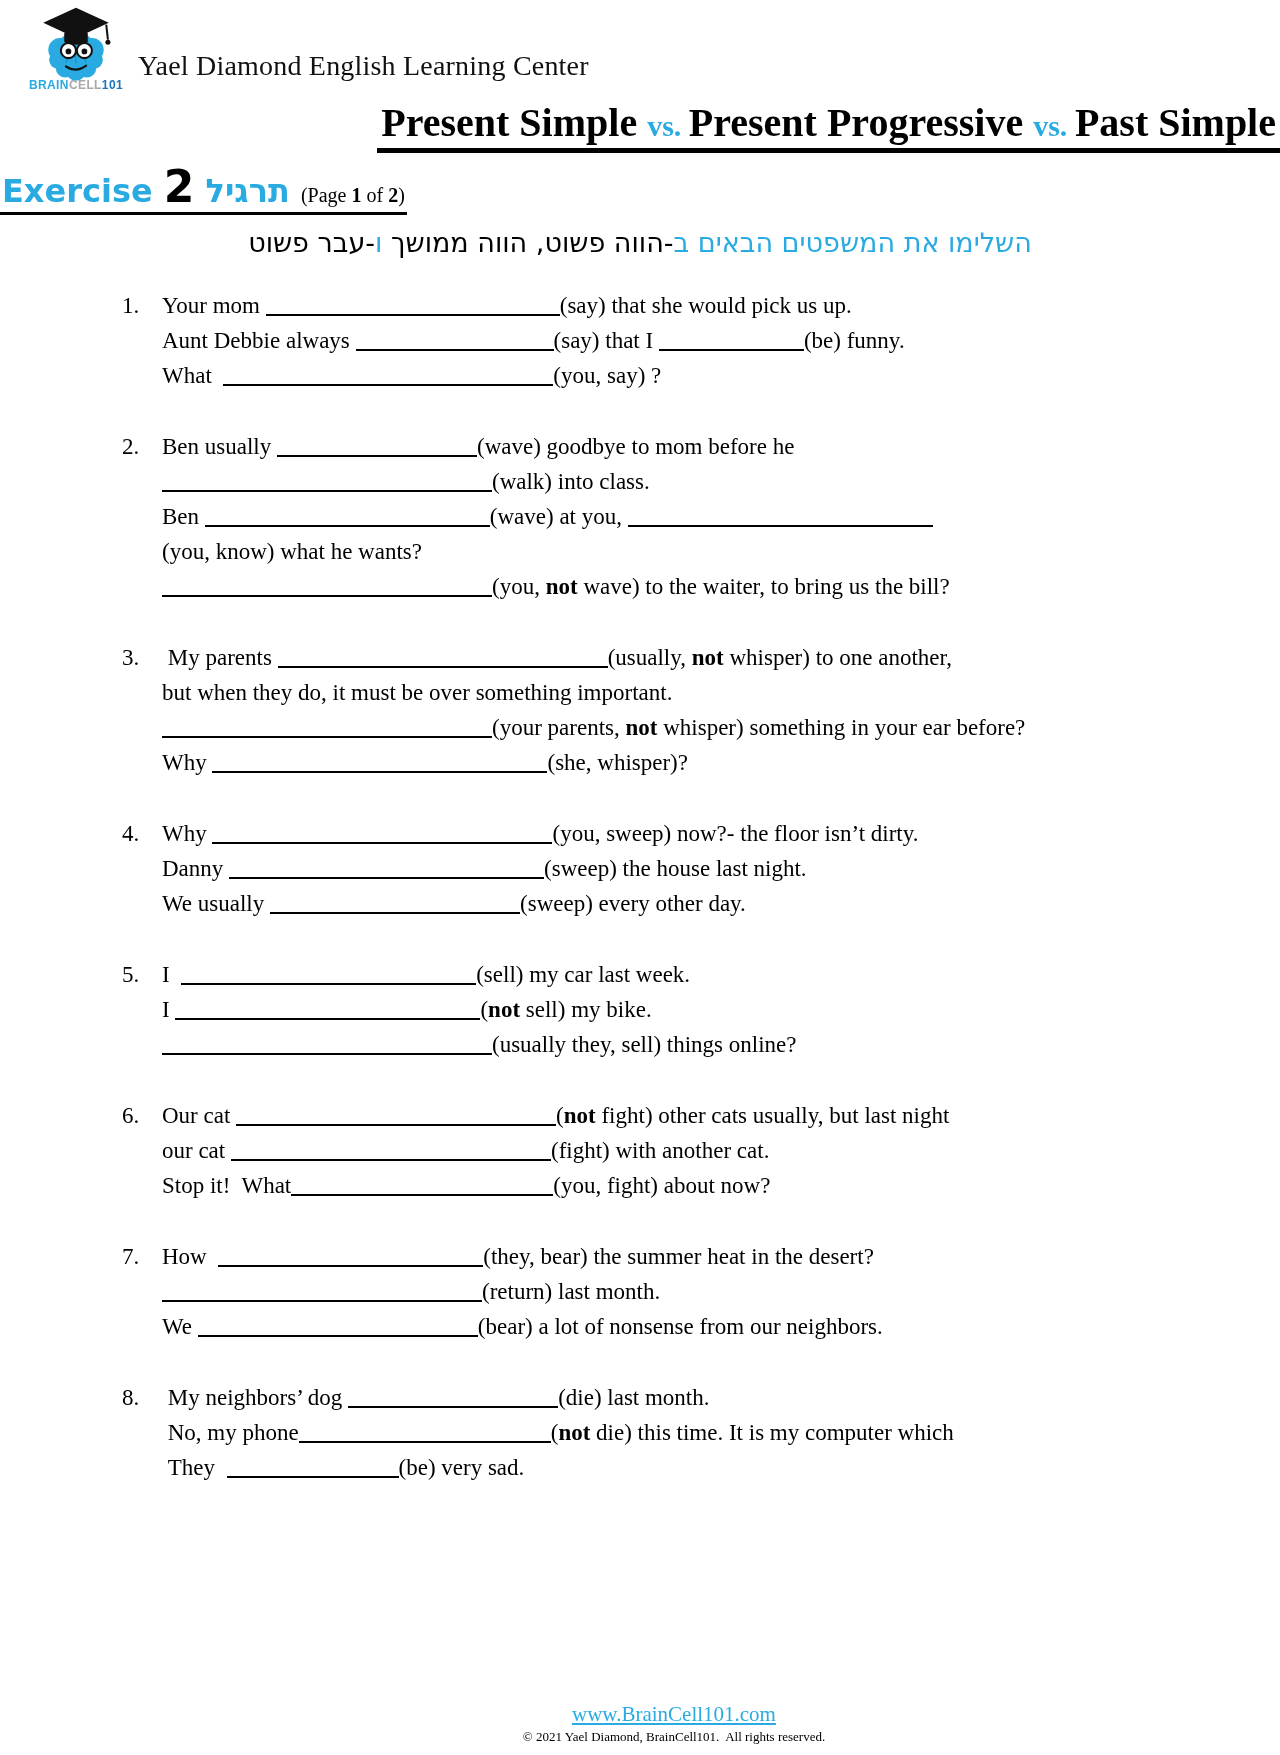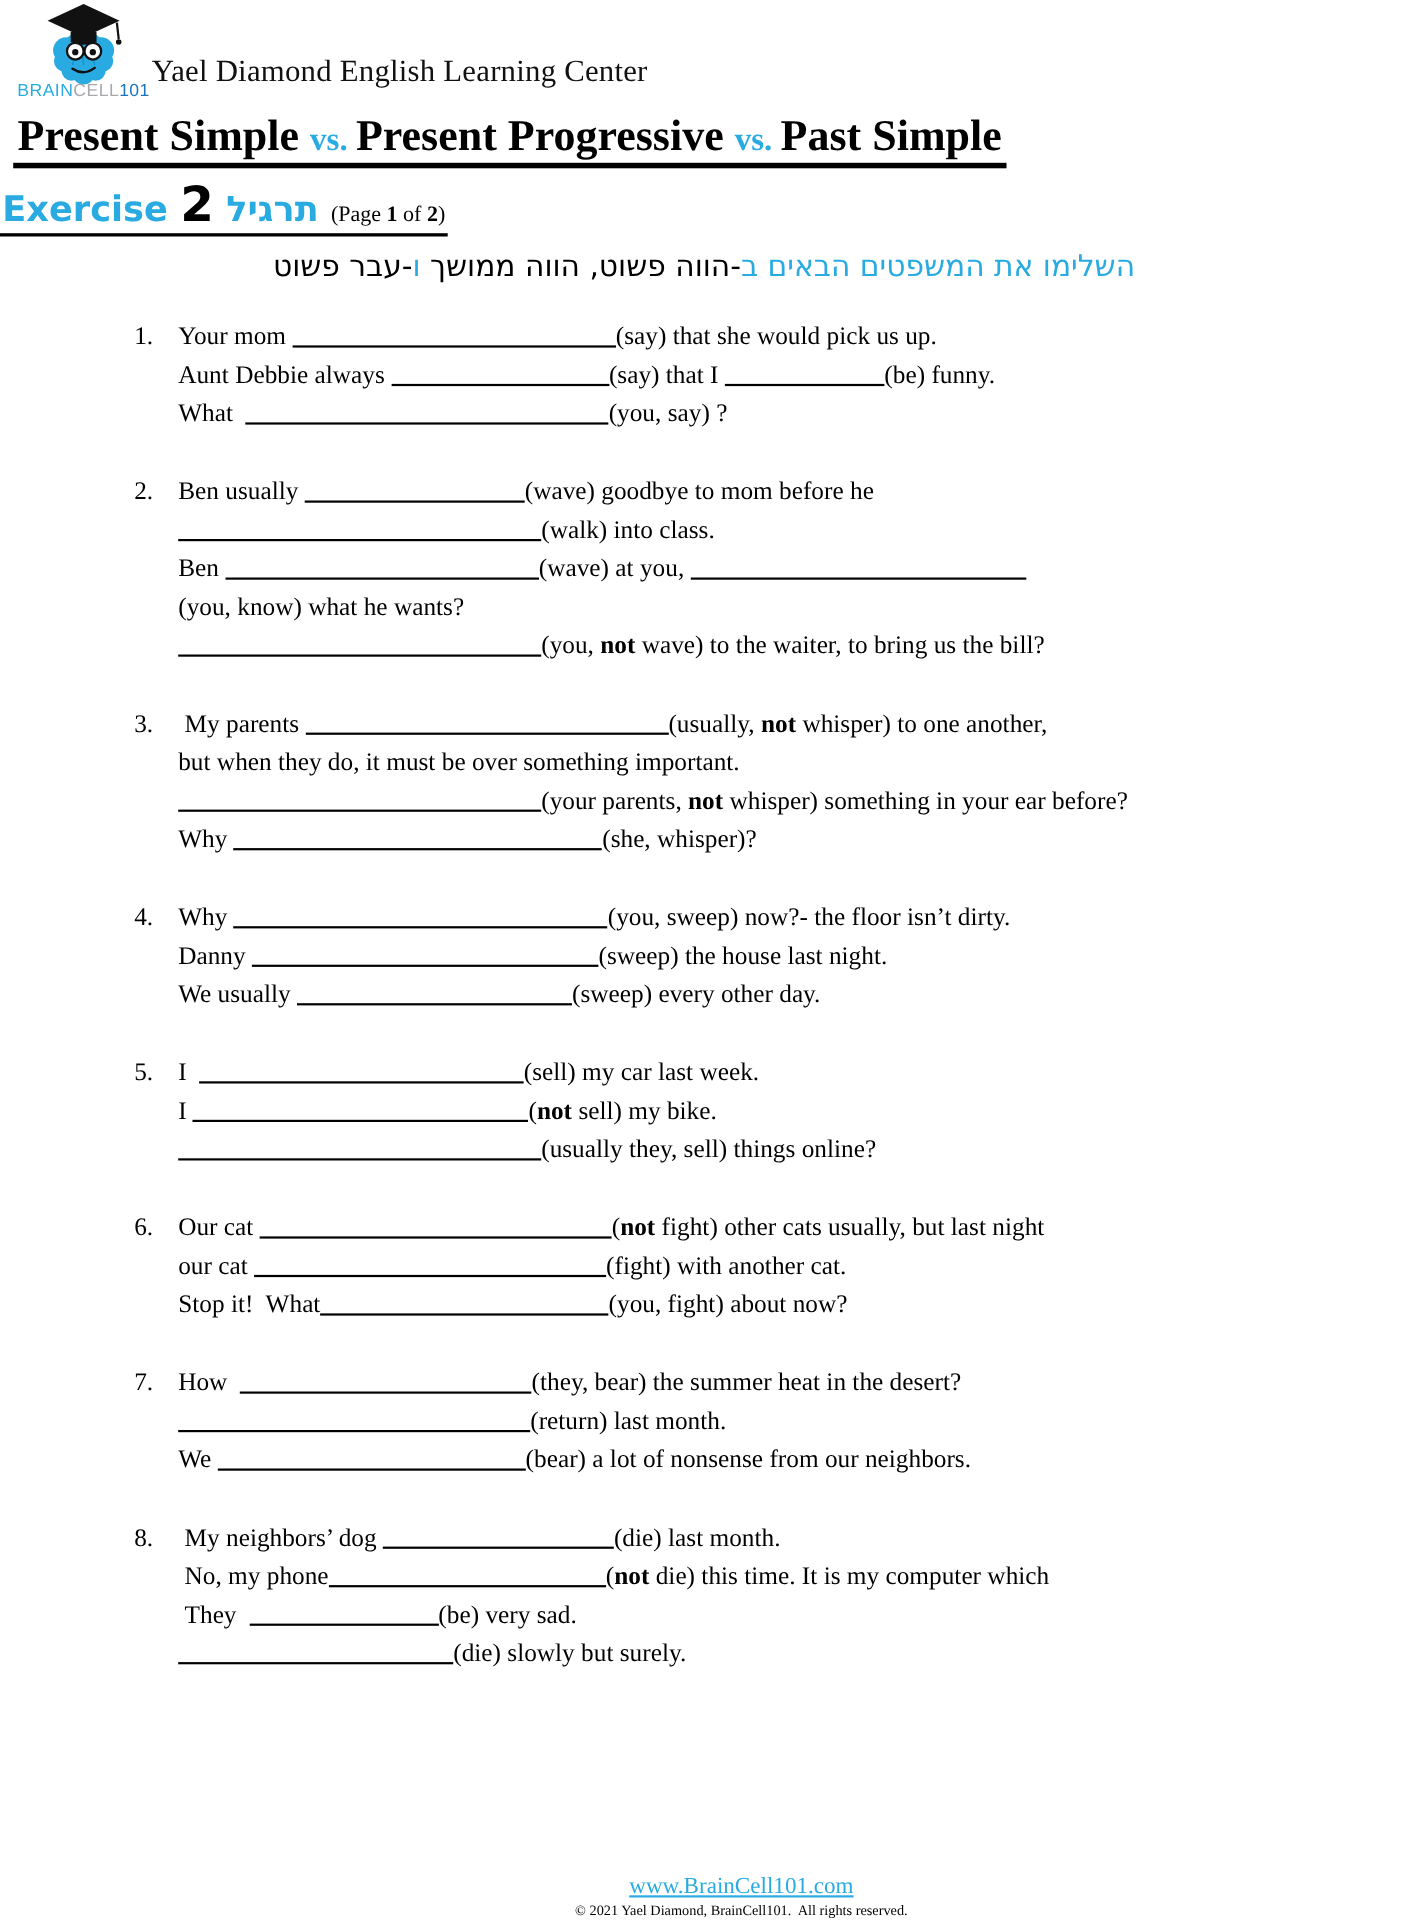--- a/index.html
+++ b/index.html
@@ -6,29 +6,29 @@
   body{
     width:1280px;height:1755px;position:relative;background:#ffffff;
     font-family:"Liberation Sans",sans-serif;color:#000;overflow:hidden;
   }
   .page{width:1280px;height:1755px;position:relative;}
 
   
   .header{display:flex;align-items:flex-end;padding:6px 0 0 28px;height:92px;box-sizing:border-box;}
   .logo{display:flex;flex-direction:column;align-items:center;width:96px;}
   .logo svg{display:block;}
-  .brand{font-size:16px;font-weight:normal;letter-spacing:.4px;margin-top:-4px;white-space:nowrap;
+  .brand{font-size:12px;font-weight:bold;letter-spacing:.4px;margin-top:-4px;white-space:nowrap;
          font-family:"Liberation Sans",sans-serif;}
   .b-cyan{color:#29abe2;}
   .b-gray{color:#a7a9ac;}
   .b-dark{color:#1b75bc;}
   .center-name{font-size:28px;color:#111;margin:0 0 10px 14px;letter-spacing:.2px;}
 
   
-  .title-wrap{text-align:left;margin-top:8px;margin-left:12px;}
+  .title-wrap{text-align:right;margin-top:8px;}
   .title{display:inline-block;margin:0;padding:0 4px 2px 4px;border-bottom:5px solid #000;
          font-size:40px;font-weight:bold;line-height:1.15;}
   .t-black{color:#000;}
   .t-blue{color:#29abe2;font-size:30px;}
 
   .subtitle-wrap{text-align:left;margin-top:10px;}
   .subtitle{display:inline-block;border-bottom:3px solid #000;padding:0 2px 1px 2px;
             font-weight:bold;font-size:32px;line-height:1.1;
             font-family:"DejaVu Sans","Liberation Sans",sans-serif;}
   .ex-blue{color:#29abe2;}
@@ -172,21 +172,20 @@
           <div class="line"><span class="blank" style="width: 320px;"></span><span>(return) last month.</span></div>
           <div class="line"><span>We </span><span class="blank" style="width: 280px;"></span><span>(bear) a lot of nonsense from our neighbors.</span></div>
         </div>
       </div>
       <div class="item">
         <div class="num">8.</div>
         <div class="lines">
           <div class="line"><span> My neighbors’ dog </span><span class="blank" style="width: 210px;"></span><span>(die) last month.</span></div>
           <div class="line"><span> No, my phone</span><span class="blank" style="width: 252px;"></span><span>(</span><span class="bold">not</span><span> die) this time. It is my computer which</span></div>
           <div class="line"><span> They  </span><span class="blank" style="width: 172px;"></span><span>(be) very sad.</span></div>
-          <div class="line"><span class="blank" style="width: 250px;"></span><span>(die) slowly but surely.</span></div>
         </div>
       </div>
     </div>
 
   <div class="footer">
     <a href="#">www.BrainCell101.com</a>
     <div class="copyright">© 2021 Yael Diamond, BrainCell101.  All rights reserved.</div>
   </div>
 
 </div>

